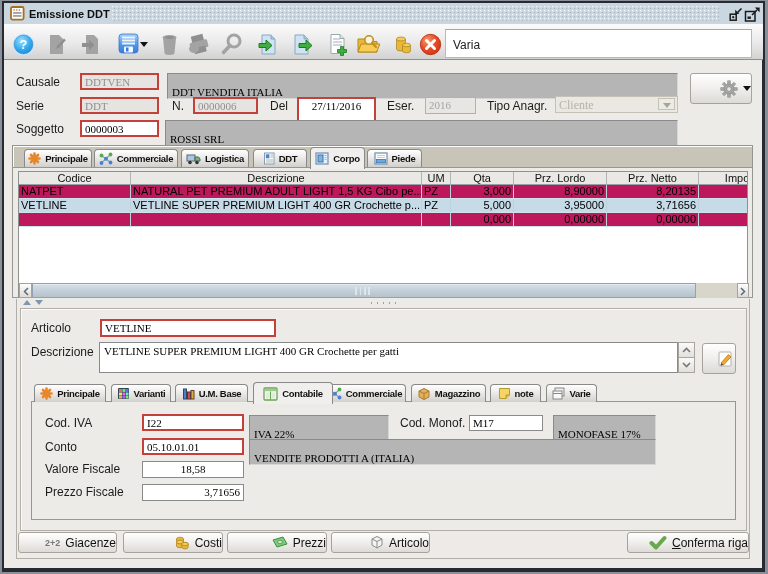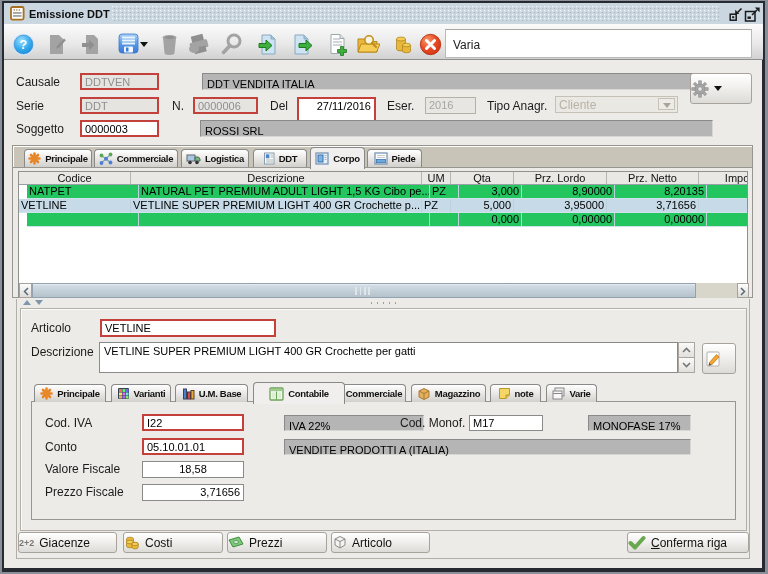--- a/index.html
+++ b/index.html
@@ -4,38 +4,38 @@
 html,body{width:768px;height:574px;background:#8a909a;overflow:hidden;position:relative;}
 .a{position:absolute;}
 #win{left:2px;top:1px;width:763px;height:571px;background:#ecebe8;border-style:solid;border-color:#272b31;border-width:2px 3px 4px 2px;}
 #title{left:4px;top:3px;width:759px;height:21px;background:#cbd7e0;}
 #bumps{left:108px;top:3px;width:608px;height:16px;overflow:hidden;}
 #ttext{left:25px;top:5px;font-size:11px;font-weight:bold;color:#111;}
 #tbar{left:4px;top:24px;width:759px;height:36px;background:linear-gradient(#fbfbfb,#e9e9e9 55%,#d2d2d2);border-bottom:1px solid #8f8f8f;}
 #varia{left:445px;top:29px;width:307px;height:29px;background:#ffffff;border:1px solid #bcbab6;border-top-color:#a9a7a3;}
 #varia span{position:absolute;left:7px;top:8px;font-size:12px;color:#222;}
 .lbl{font-size:12px;color:#1c1c1c;}
-.fld{position:absolute;font-size:11px;}
+.fld{position:absolute;font-size:11px;font-family:Liberation Serif, serif;}
 .dis{background:#e6e4e1;color:#8f8f8f;border:2px solid #c4403a;padding:1px 3px;}
 .wred{background:#fff;color:#000;border:2px solid #c4403a;padding:1px 3px;}
-.gbox{background:#b5b5b5;color:#000;border:1px solid #8a8a8a;border-right-color:#d6d6d6;border-bottom-color:#d6d6d6;padding:4px 4px;line-height:13px;margin-left:35px;}
+.gbox{background:#b5b5b5;color:#000;border:1px solid #8a8a8a;border-right-color:#d6d6d6;border-bottom-color:#d6d6d6;padding:12px 4px;line-height:13px;}
 .gdis{background:#e8e6e2;color:#a5a5a3;border:1px solid #b5b1a7;padding:1px 3px;}
 .wgry{background:#fff;color:#000;border:1px solid #8a8a8a;padding:1px 3px;}
 .tab{position:absolute;height:19px;border:1px solid #898989;border-bottom:none;border-radius:4px 4px 0 0;background:linear-gradient(#ffffff,#e9e8e6 50%,#d2d0cc);font-size:9.5px;font-weight:bold;letter-spacing:-0.3px;color:#111;display:flex;align-items:center;justify-content:center;gap:4px;z-index:2;}
 .tabsel{background:#f0efed;z-index:3;}
 .panel{position:absolute;border:1px solid #989691;background:#ecebe8;}
 #tblwrap{left:18px;top:171px;width:730px;height:127px;border:1px solid #8f918e;background:#fff;overflow:hidden;}
 .th{position:absolute;top:0;height:13px;background:#e9e8e5;border-right:1px solid #b5b5b5;border-bottom:1px solid #98a0a6;font-size:11px;color:#111;text-align:center;line-height:13px;overflow:hidden;}
 .td{position:absolute;height:14px;border-right:1px solid #bdd3dc;border-bottom:1px solid #cfe3ea;font-size:11px;color:#000;line-height:13px;padding:0 2px;white-space:nowrap;overflow:hidden;}
-.r1{background:#22c55e;margin-left:8px;}
+.r1{background:#be185d;}
 .r2{background:#c6dbe7;}
 #hsb{left:19px;top:283px;width:728px;height:15px;background:#d8d5cb;}
 .sbtn{position:absolute;width:13px;height:15px;background:linear-gradient(#fdfdfd,#dddbd6);border:1px solid #a7a39c;color:#555;font-size:10px;text-align:center;line-height:13px;}
 #thumb{position:absolute;left:13px;top:0;width:664px;height:15px;background:linear-gradient(#d5dfe6,#b4c2cc);border:1px solid #93a2b0;box-shadow:inset 0 1px 0 #e4eaee;}
-.btn{position:absolute;height:21px;background:linear-gradient(#ffffff,#f1f0ee 45%,#dddbd7);border:1px solid #a7a39c;border-radius:3px;font-size:12px;color:#111;display:flex;align-items:center;justify-content:flex-start;gap:5px;}
+.btn{position:absolute;height:21px;background:linear-gradient(#ffffff,#f1f0ee 45%,#dddbd7);border:1px solid #a7a39c;border-radius:3px;font-size:12px;color:#111;display:flex;align-items:center;justify-content:flex-end;gap:5px;}
 .spbtn{position:absolute;width:17px;height:16px;background:linear-gradient(#fafafa,#e2e0dc);border:1px solid #aaa69f;color:#666;font-size:9px;text-align:center;line-height:14px;}
 .ticon{position:absolute;top:33px;}
 </style></head>
 <body>
 <div class="a" id="win"></div>
 <div class="a" id="title">
   <svg class="a" style="left:6px;top:3px" width="15" height="15" viewBox="0 0 15 15">
       <rect x="1" y="1" width="12.6" height="12.6" rx="1.5" fill="#fff" stroke="#a8701f" stroke-width="1.8"></rect>
       <circle cx="4.2" cy="3.9" r="0.75" fill="#a8701f"></circle>
       <circle cx="6.8" cy="3.9" r="0.75" fill="#a8701f"></circle>
@@ -170,21 +170,21 @@
 
 <span class="a lbl" style="left:16px;top:75px">Causale</span>
 <span class="a fld dis" style="left:80px;top:73px;width:79px;height:17px">DDTVEN</span>
 <span class="a fld gbox" style="left:167px;top:73px;width:511px;height:17px">DDT VENDITA ITALIA</span>
 
 <span class="a lbl" style="left:16px;top:99px">Serie</span>
 <span class="a fld dis" style="left:80px;top:97px;width:79px;height:17px">DDT</span>
 <span class="a lbl" style="left:172px;top:99px">N.</span>
 <span class="a fld dis" style="left:193px;top:97px;width:65px;height:17px">0000006</span>
 <span class="a lbl" style="left:270px;top:99px">Del</span>
-<span class="a fld wred" style="left:297px;top:97px;width:79px;height:34px;text-align:right">27/11/2016</span>
+<span class="a fld wred" style="left:297px;top:97px;width:79px;height:34px;text-align:center">27/11/2016</span>
 <span class="a lbl" style="left:387px;top:99px">Eser.</span>
 <span class="a fld gdis" style="left:425px;top:97px;width:51px;height:17px">2016</span>
 <span class="a lbl" style="left:487px;top:99px">Tipo Anagr.</span>
 <div class="a fld" style="left:555px;top:96px;width:123px;height:17px;color:#b7b2a6;font-size:12px;background:#eae8e3;border:1px solid #c6c1b6;padding:1px 3px">Cliente
   <div class="a" style="right:2px;top:1px;width:17px;height:12px;background:#edebe6;border:1px solid #c6c1b6;">
       <div class="a" style="left:4px;top:4px;width:0;height:0;border:4px solid transparent;border-top:5px solid #aaa498;"></div>
     </div>
 </div>
 <div class="a btn" style="left:690px;top:73px;width:62px;height:31px">
   <svg width="18" height="18" viewBox="0 0 18 18">
@@ -365,21 +365,21 @@
       <span>Varianti</span>
     </div>
     <div class="tab " style="left:175px;top:384px;width:73px;height:18px">
       <svg width="13" height="13" viewBox="0 0 13 13">
         <rect x="1.5" y="2" width="3" height="10" fill="#4a7fd4" stroke="#345"></rect>
         <rect x="5.5" y="5" width="3" height="7" fill="#d44a4a" stroke="#534"></rect>
         <rect x="9" y="3.5" width="3" height="8.5" fill="#e8a83a" stroke="#543"></rect>
       </svg>
       <span>U.M. Base</span>
     </div>
-    <div class="tab tabsel" style="left:253px;top:382px;width:92px;height:22px">
+    <div class="tab tabsel" style="left:253px;top:382px;width:80px;height:22px">
       <svg width="15" height="14" viewBox="0 0 15 14">
         <rect x="1" y="1" width="13" height="12" rx="1" fill="#f4faf2" stroke="#6aa355" stroke-width="1.3"></rect>
         <rect x="1.8" y="1.8" width="11.4" height="2.4" fill="#9ccc8a"></rect>
         <path d="M7.5 4.5 V12.5" stroke="#6aa355" stroke-width="1.1"></path>
         <rect x="2.8" y="5.5" width="3.6" height="6" fill="#dceed4"></rect>
         <rect x="8.6" y="5.5" width="3.6" height="6" fill="#dceed4"></rect>
       </svg>
       <span>Contabile</span>
     </div>
     <div class="tab " style="left:324px;top:384px;width:82px;height:18px">

